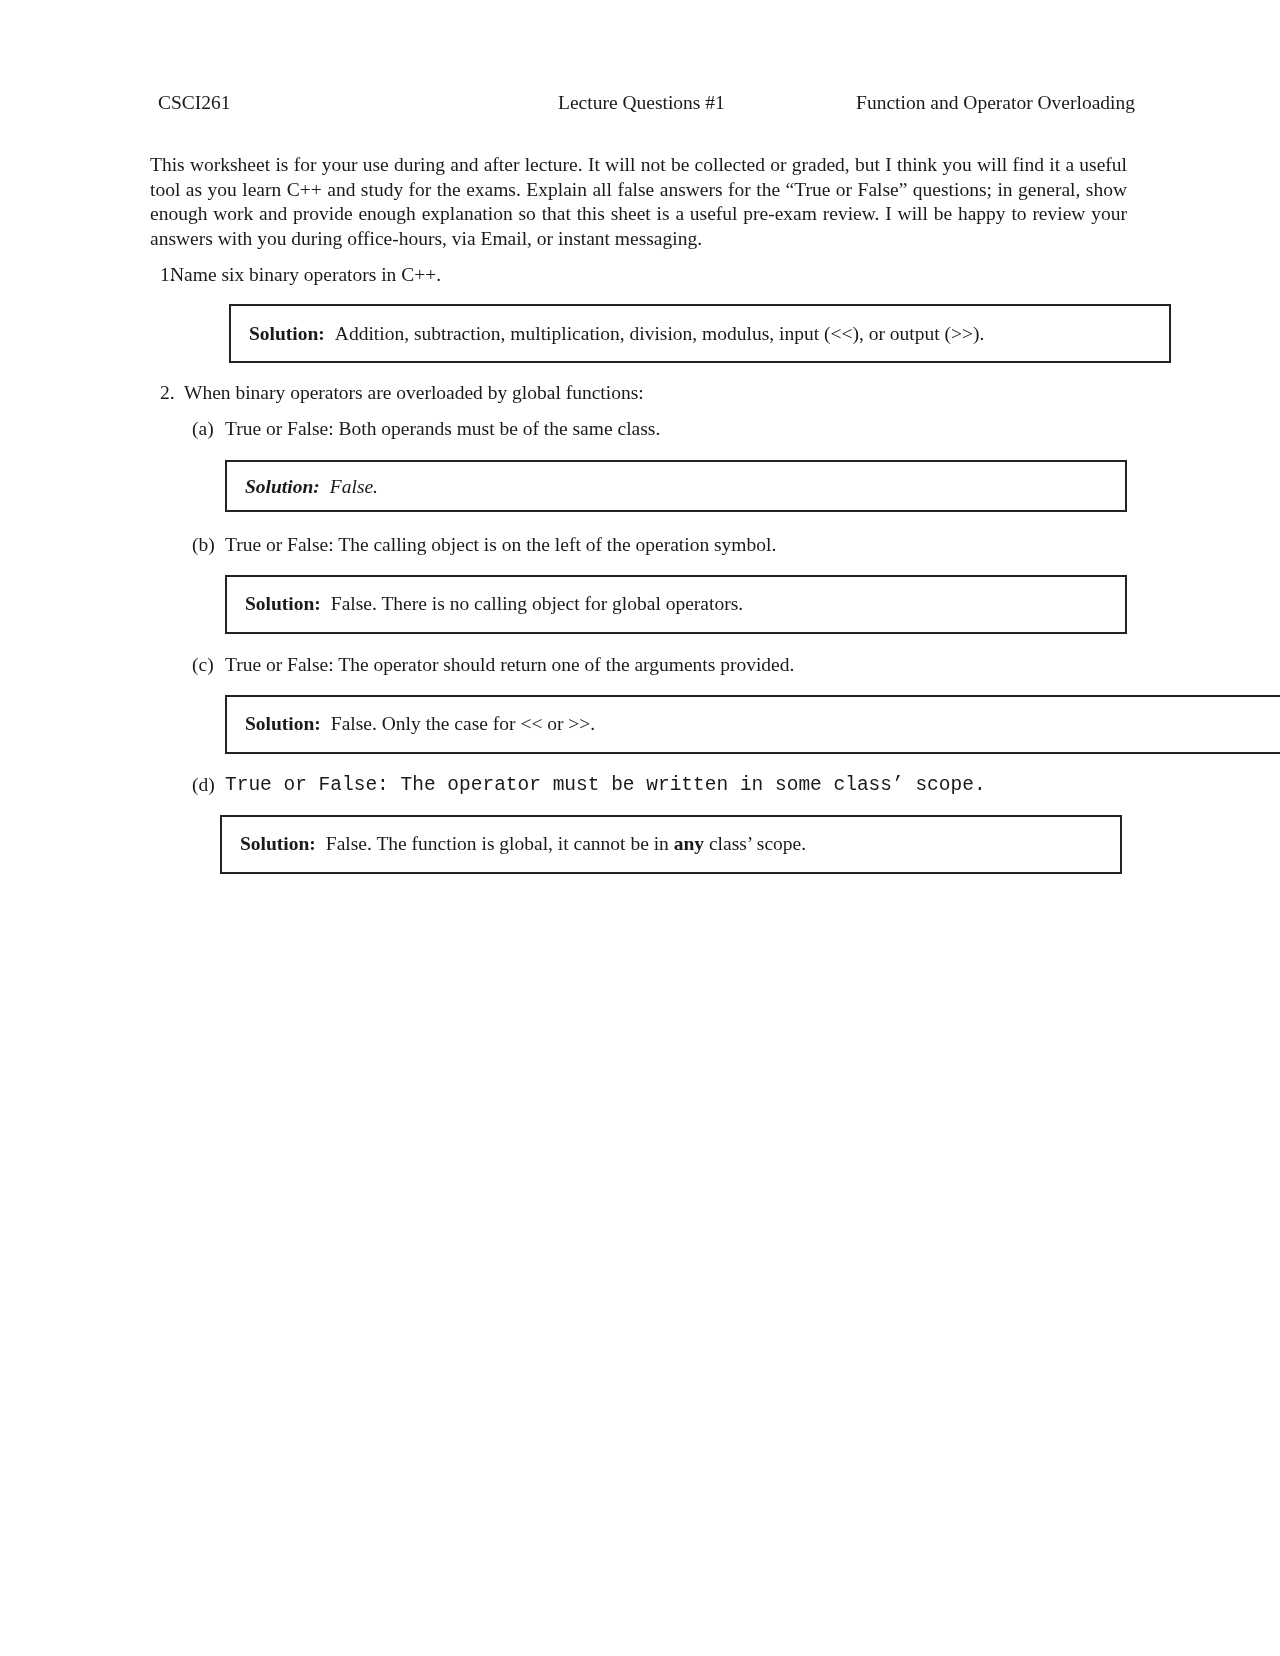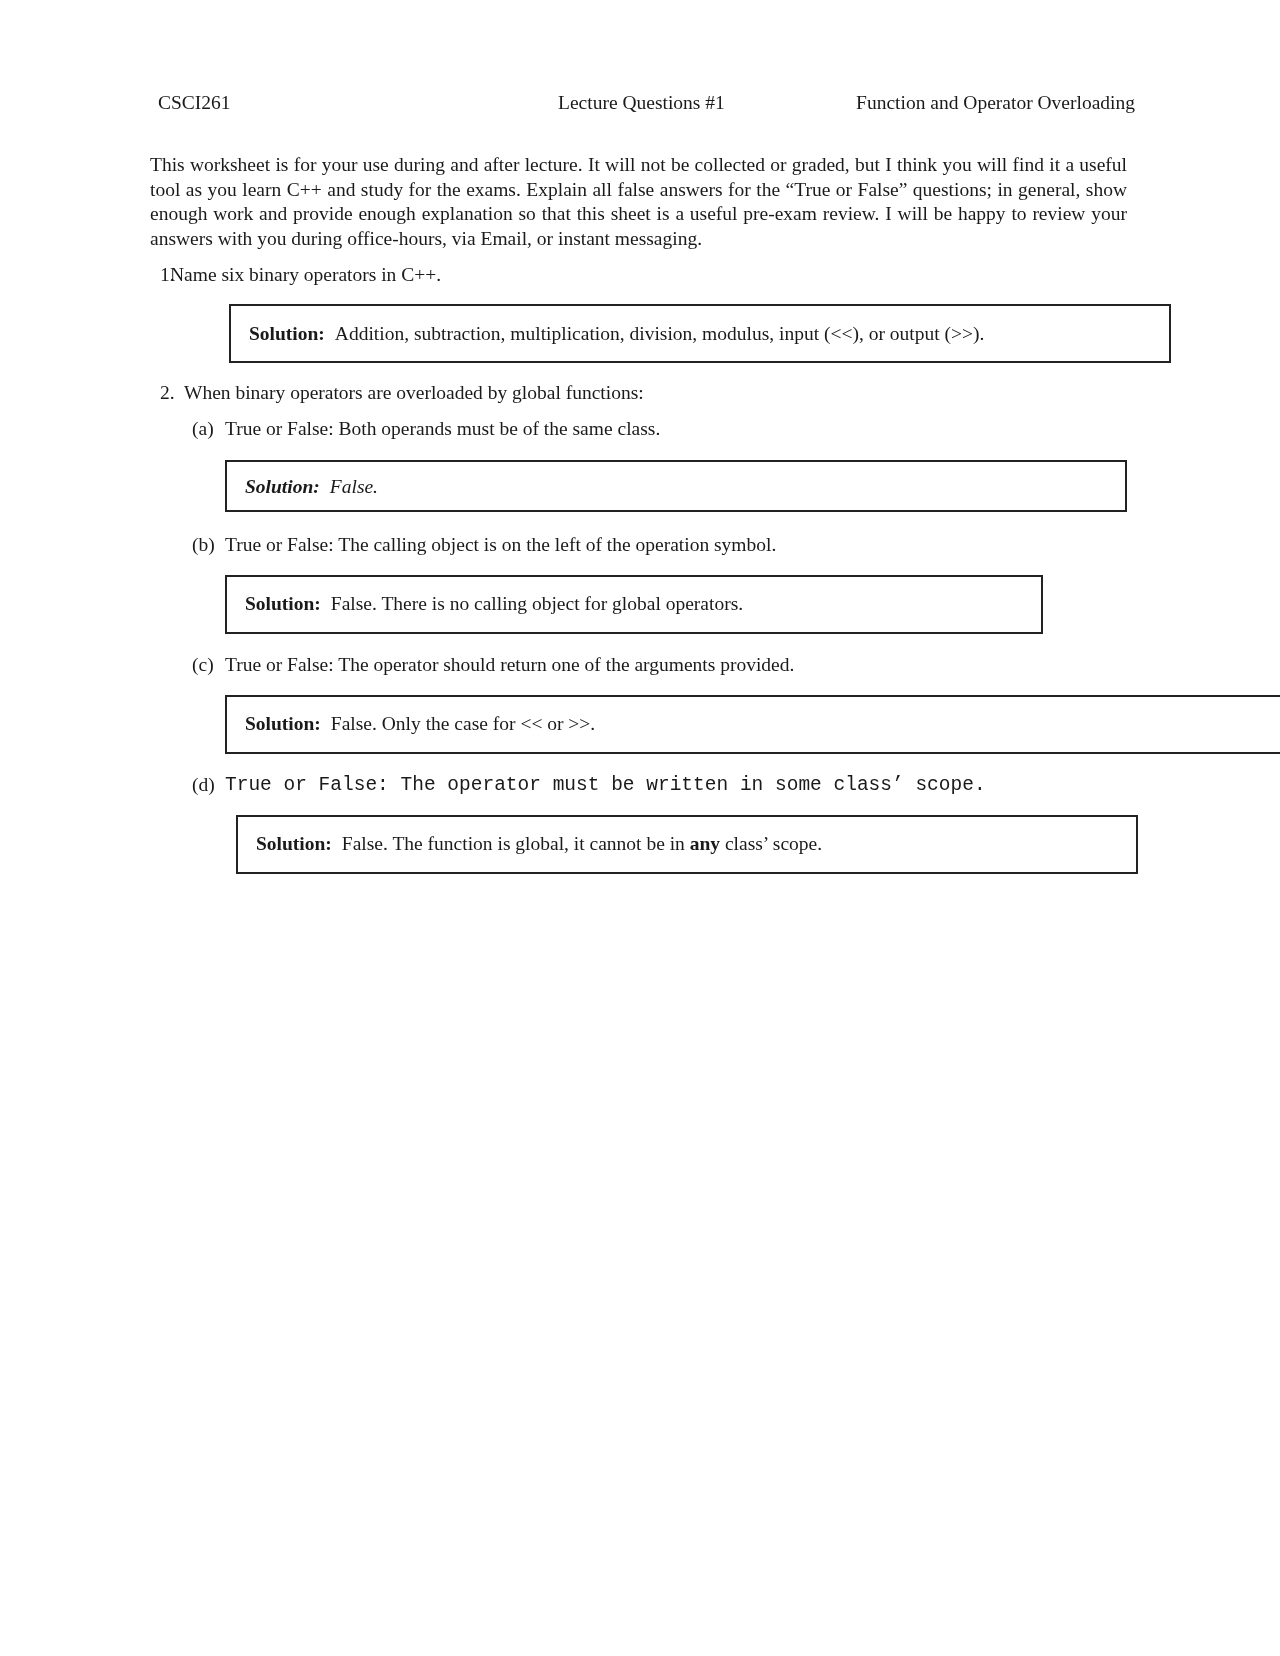--- a/index.html
+++ b/index.html
@@ -70,39 +70,39 @@
   <div class="solbox" style="top:460px; left:75px; width:902px; height:52px;font-style:italic;">
     <div class="content" style="top:14px;">
       <span class="lbl">Solution:</span><span>False.</span>
     </div>
   </div>
 
   <div class="q" style="top:534px; left:0;">
     <span class="num" style="left:42px;">(b)</span>
     <span class="txt" style="left:75px;">True or False: The calling object is on the left of the operation symbol.</span>
   </div>
-  <div class="solbox" style="top:575px; left:75px; width:818px; height:59px;">
+  <div class="solbox" style="top:575px; left:75px; width:902px; height:59px;">
     <div class="content" style="top:16px;">
       <span class="lbl">Solution:</span><span>False. There is no calling object for global operators.</span>
     </div>
   </div>
 
   <div class="q" style="top:654px; left:0;">
     <span class="num" style="left:42px;">(c)</span>
     <span class="txt" style="left:75px;">True or False: The operator should return one of the arguments provided.</span>
   </div>
   <div class="solbox" style="top:695px; left:75px; width:1072px; height:59px;">
     <div class="content" style="top:16px;">
       <span class="lbl">Solution:</span><span>False. Only the case for &lt;&lt; or &gt;&gt;.</span>
     </div>
   </div>
 
   <div class="q" style="top:774px; left:0;">
     <span class="num" style="left:42px;">(d)</span>
     <span class="txt" style="left:75px;font-family:Liberation Mono, monospace;">True or False: The operator must be written in some class’ scope.</span>
   </div>
-  <div class="solbox" style="top:815px; left:86px; width:902px; height:59px;">
+  <div class="solbox" style="top:815px; left:70px; width:902px; height:59px;">
     <div class="content" style="top:16px;">
       <span class="lbl">Solution:</span><span><span>False. The function is global, it cannot be in </span><span class="bold">any</span><span> class’ scope.</span></span>
     </div>
   </div>
 
 </div>
 
 </body></html>

